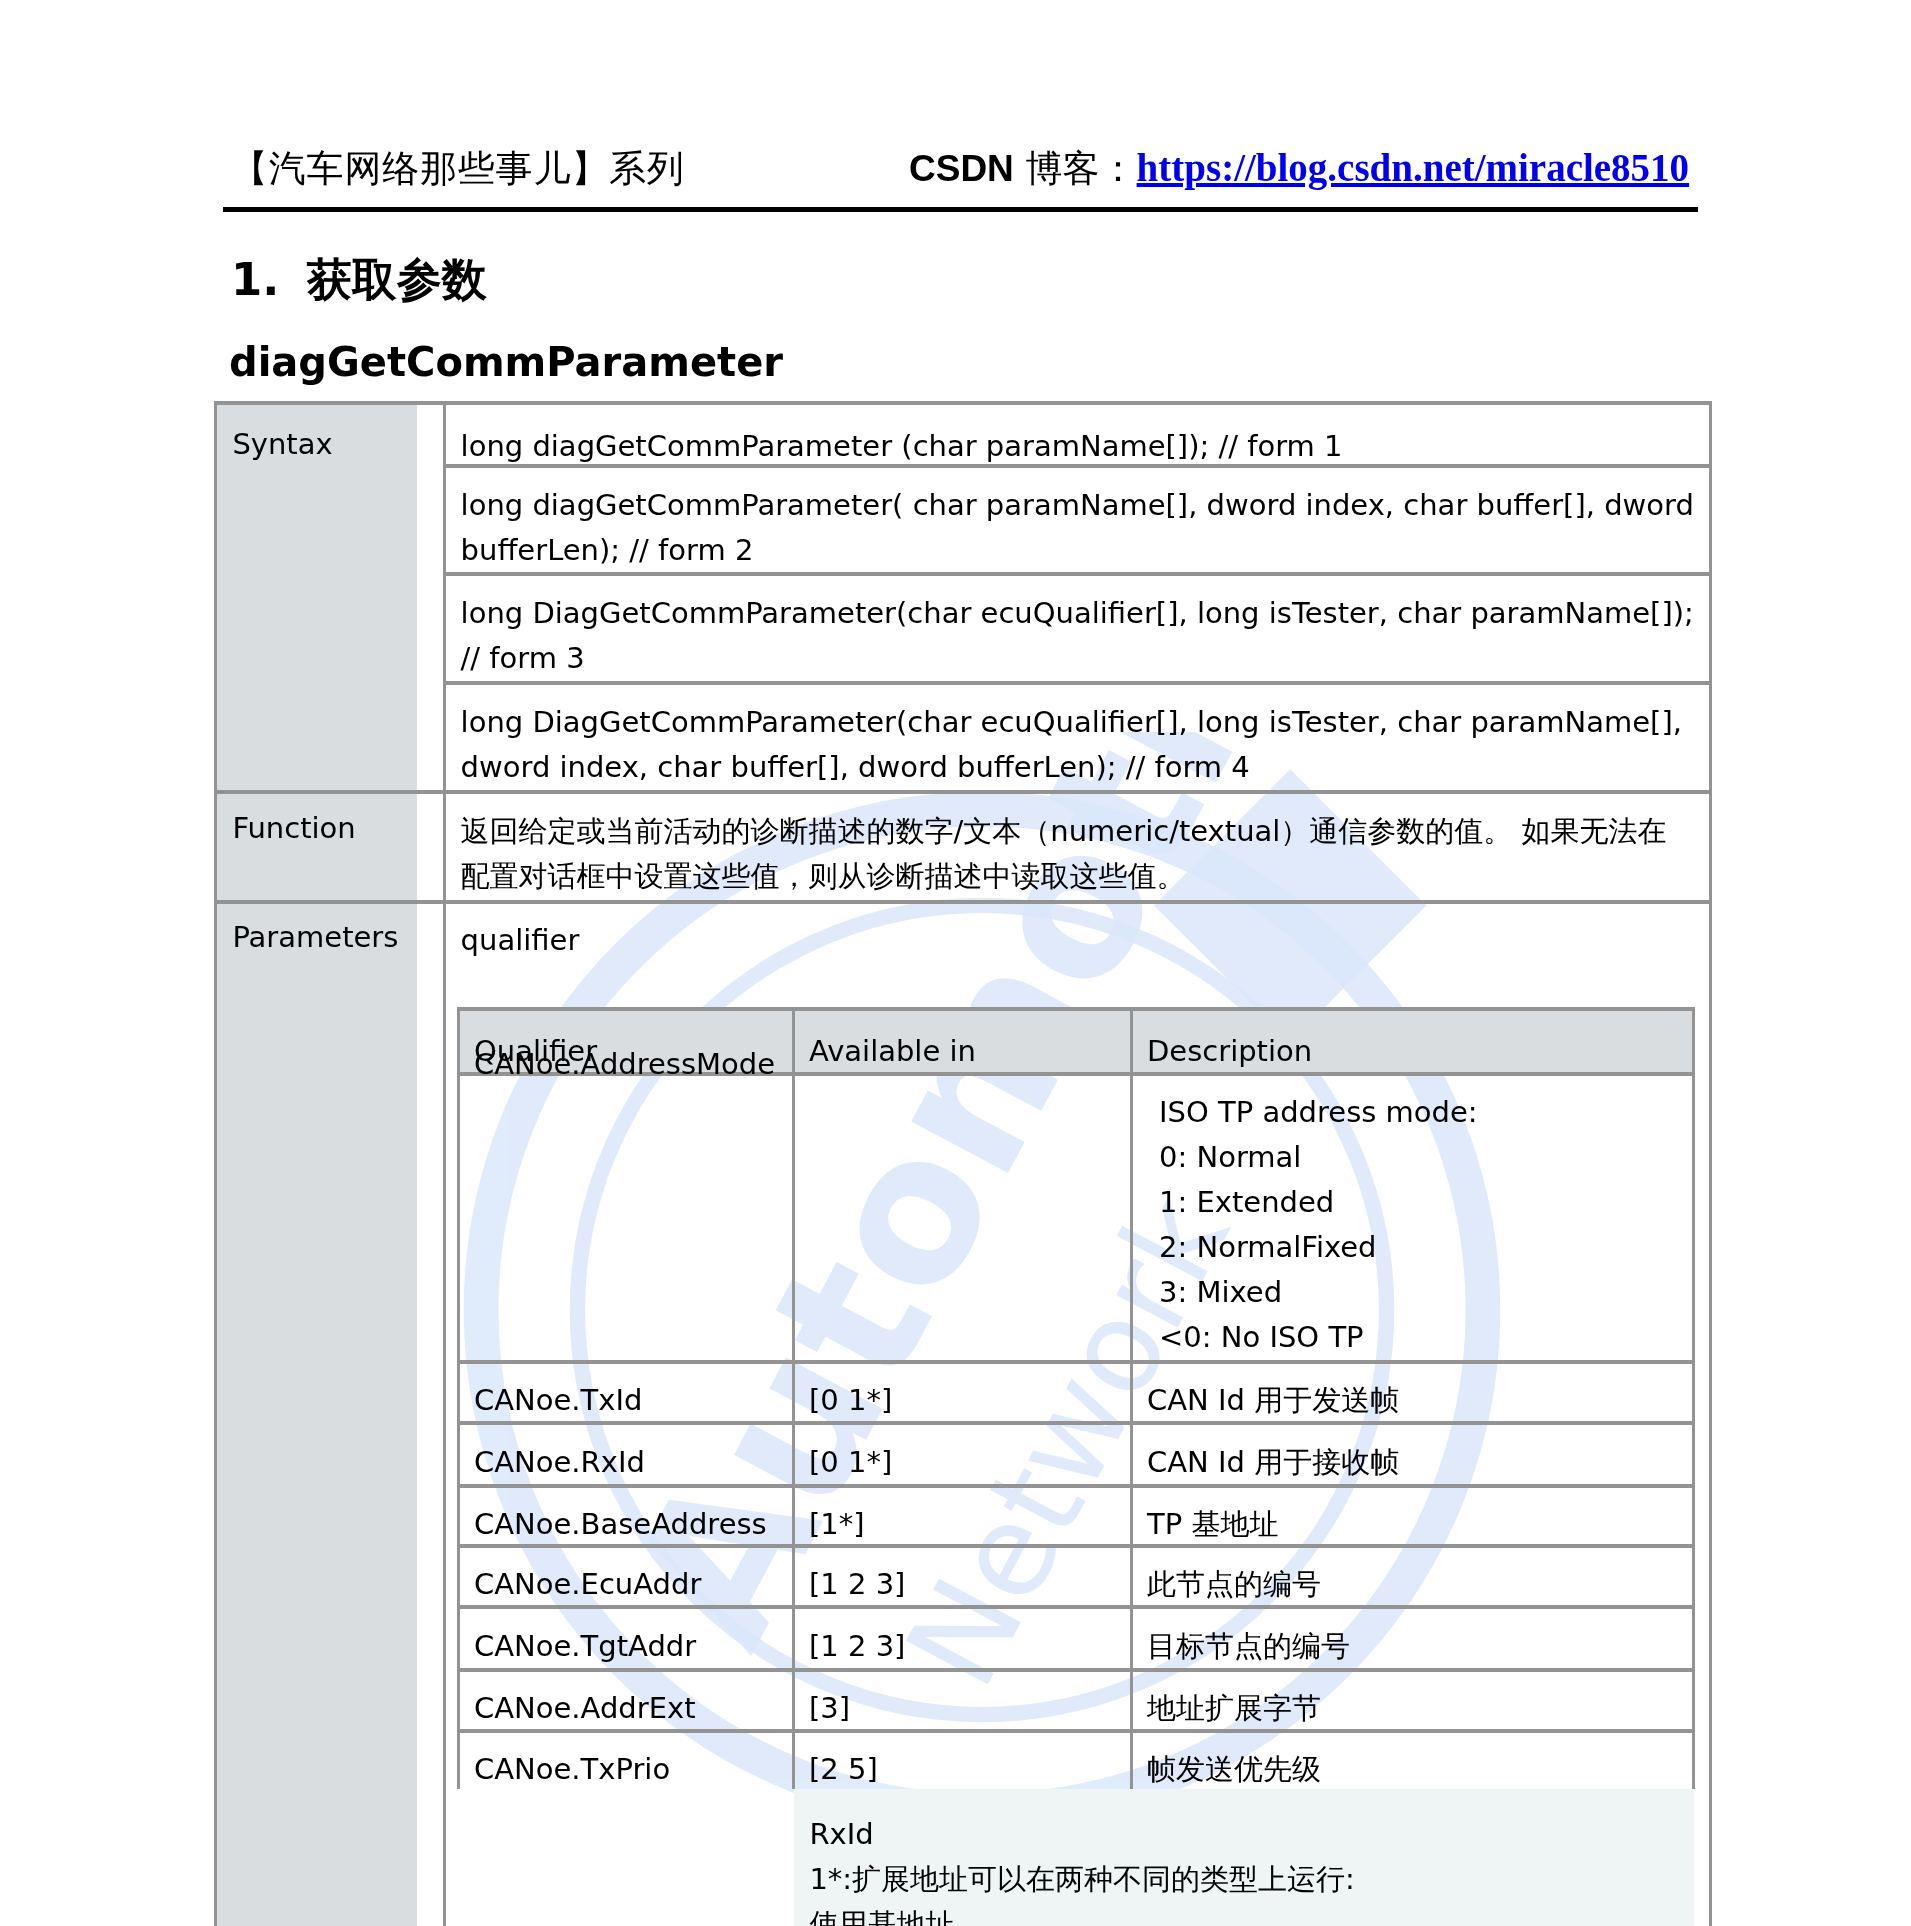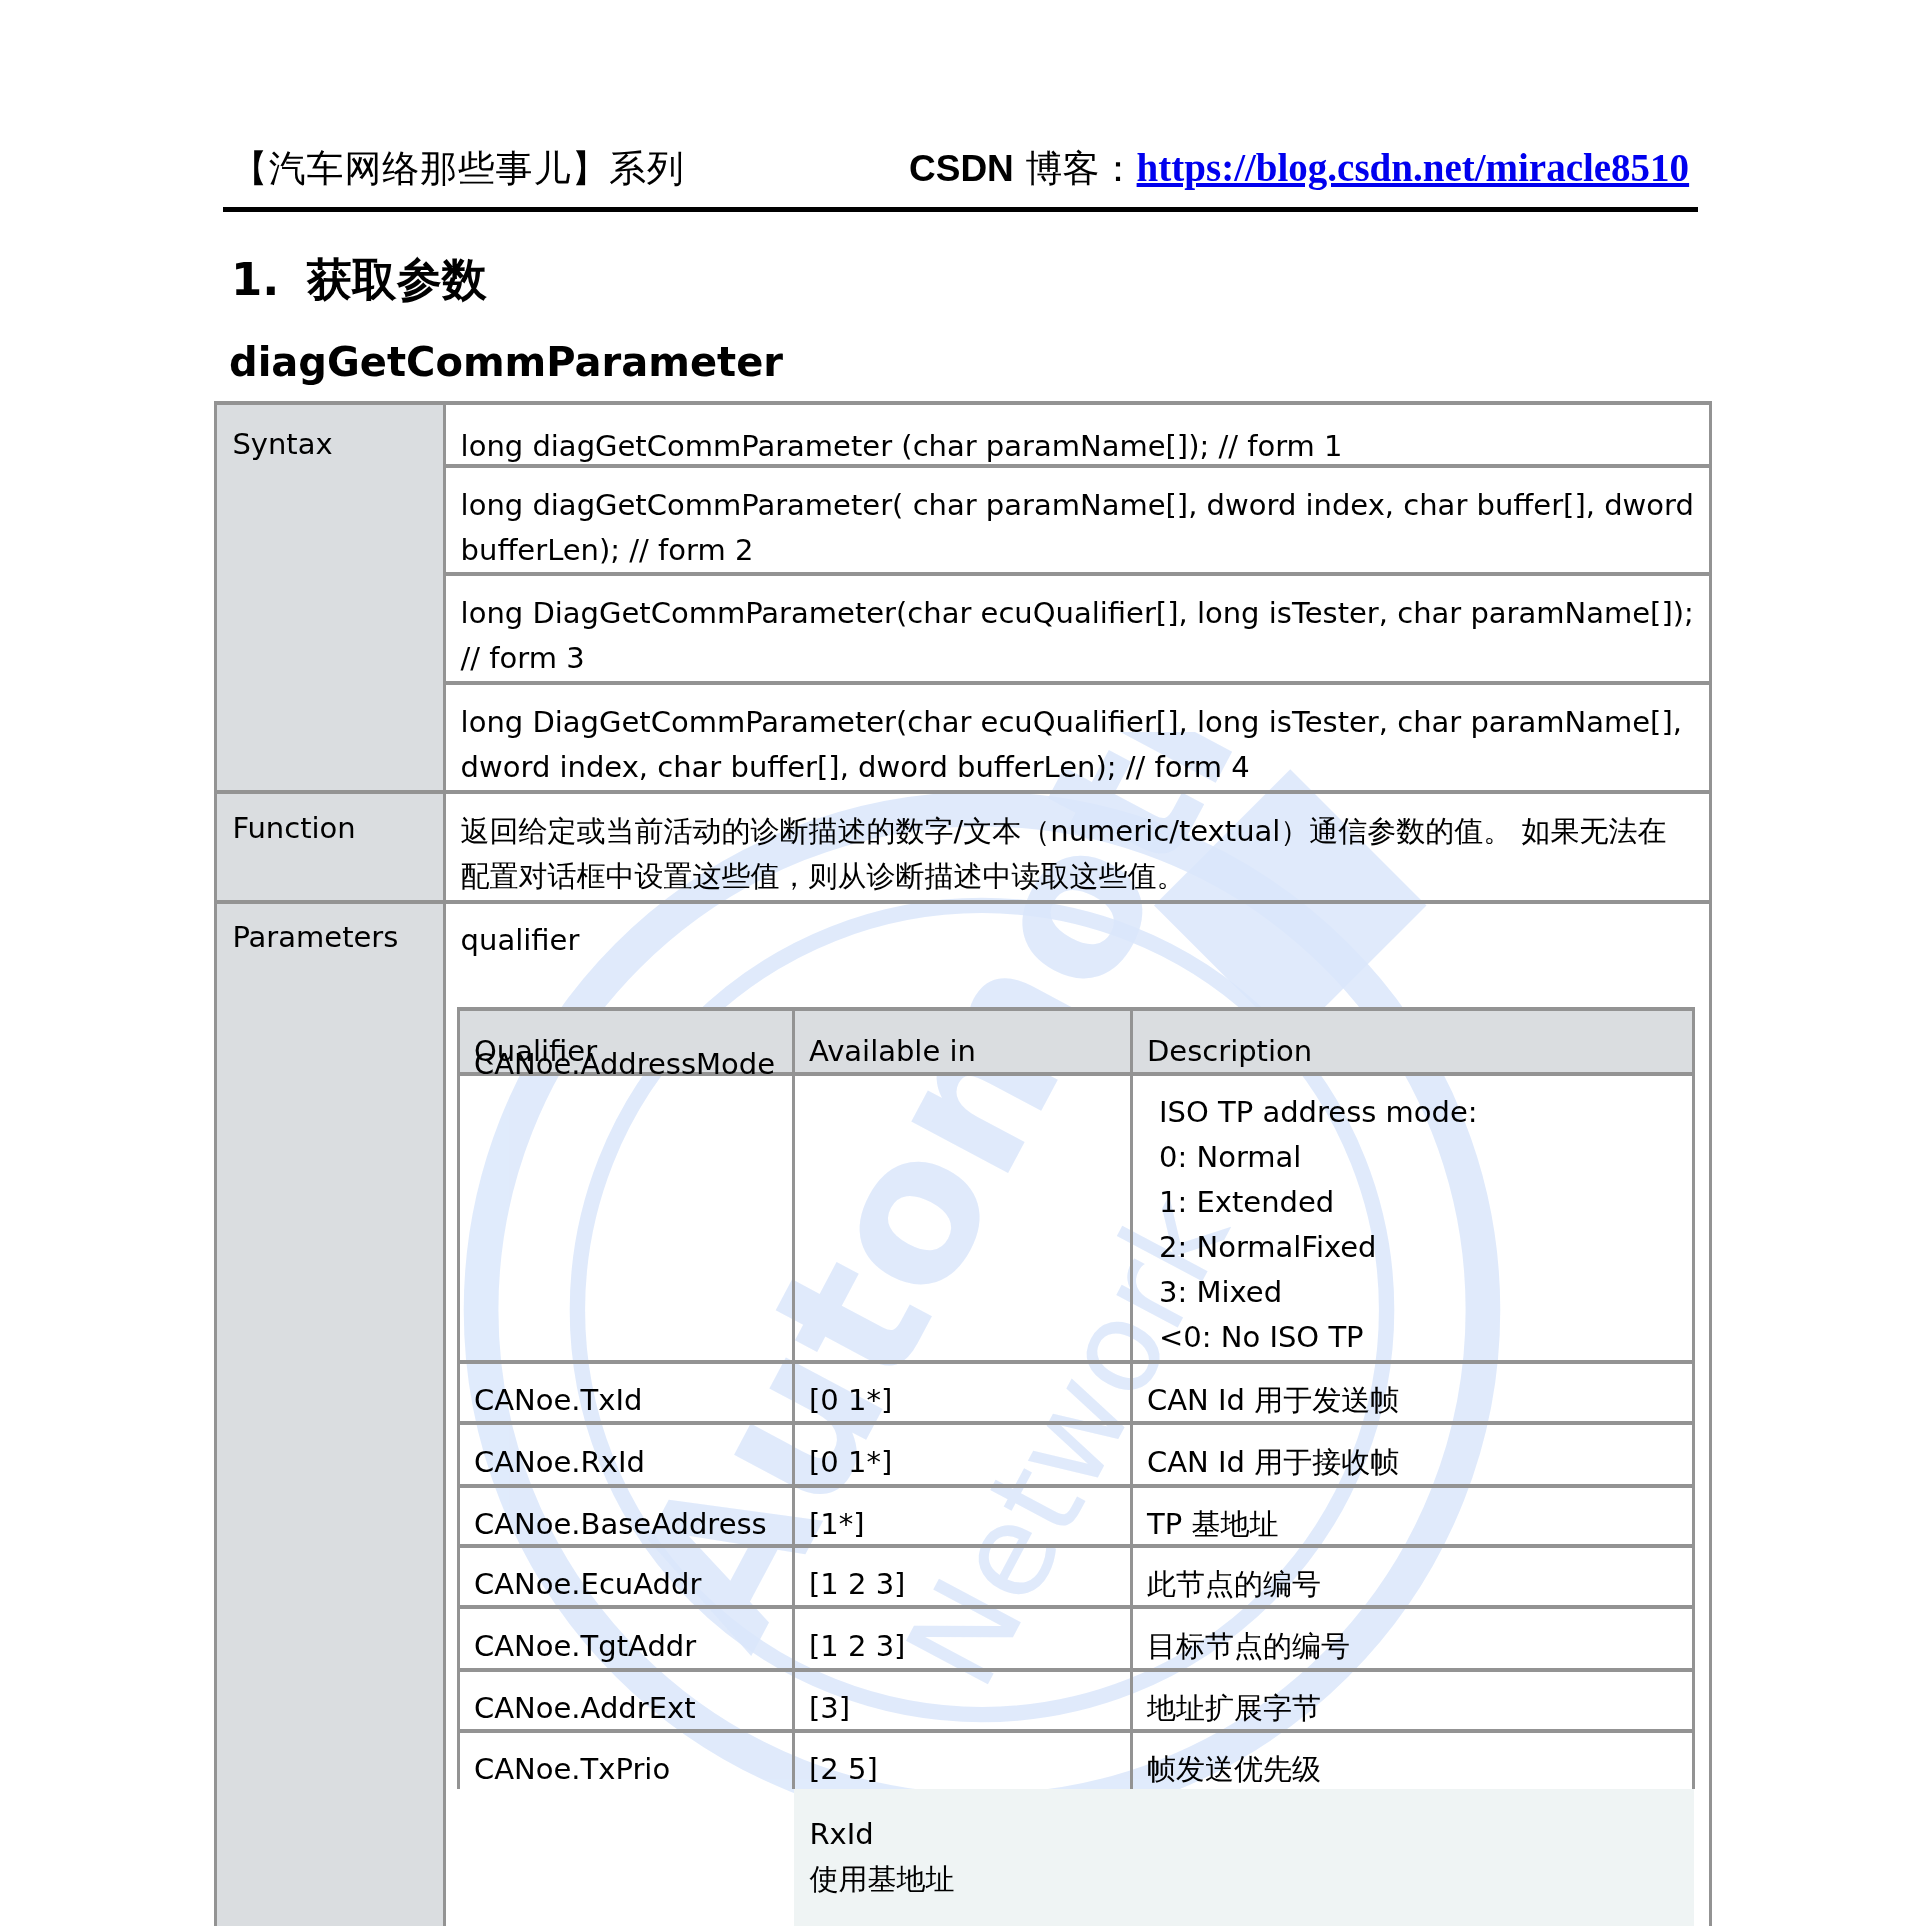--- a/index.html
+++ b/index.html
@@ -18,21 +18,21 @@
   .hdr-right a { color: #0000ee; text-decoration: underline; text-decoration-thickness: 3.9px;
                  font-family: "Liberation Serif", serif; font-weight: bold; font-size: 39px; }
   .hdr-rule { left: 223px; top: 207px; width: 1475px; height: 4.6px; background: #000; }
 
   .h1 { left: 231px; top: 250px; font-size: 45px; font-weight: bold; }
   .h2 { left: 229px; top: 339px; font-size: 40px; font-weight: bold;
         font-family: "DejaVu Sans", sans-serif; }
 
   
   .tbl { position: absolute; z-index: 1; }
-  .label-col { position: absolute; left: 214px; width: 229px; background: #dadde0;
+  .label-col { position: absolute; left: 214px; width: 203px; background: #dadde0;
                border-left: 3.9px solid #939393; box-sizing: border-box; }
   .label-col .lbl { position: absolute; left: 15.4px; font-size: 29px; }
   .cell { position: absolute; left: 443px; width: 1269px; box-sizing: border-box;
           border-left: 3.9px solid #939393; border-right: 3.9px solid #939393;
           padding: 0 14.6px; font-size: 29px; line-height: 45px; }
   .hline { position: absolute; height: 3.9px; background: #939393; }
 
   
   .itbl-hdr { position: absolute; background: #dadde0; }
   .itext { position: absolute; font-size: 29px; line-height: 45px; white-space: nowrap; }
@@ -164,20 +164,21 @@
   <div class="itext" style="left:809px;top:1686px;">[3]</div>
   <div class="itext" style="left:1147px;top:1686px;">地址扩展字节</div>
 
   <div class="itext" style="left:474px;top:1747px;">CANoe.TxPrio</div>
   <div class="itext" style="left:809px;top:1747px;">[2 5]</div>
   <div class="itext" style="left:1147px;top:1747px;">帧发送优先级</div>
 </div>
 
 <div class="note" style="z-index:2;">
   <div>RxId</div>
+  <div>1*:扩展地址可以在两种不同的类型上运行:</div>
   <div>使用基地址</div>
 
 </div>
 
 <div class="tbl">
   
   
   
   
   

